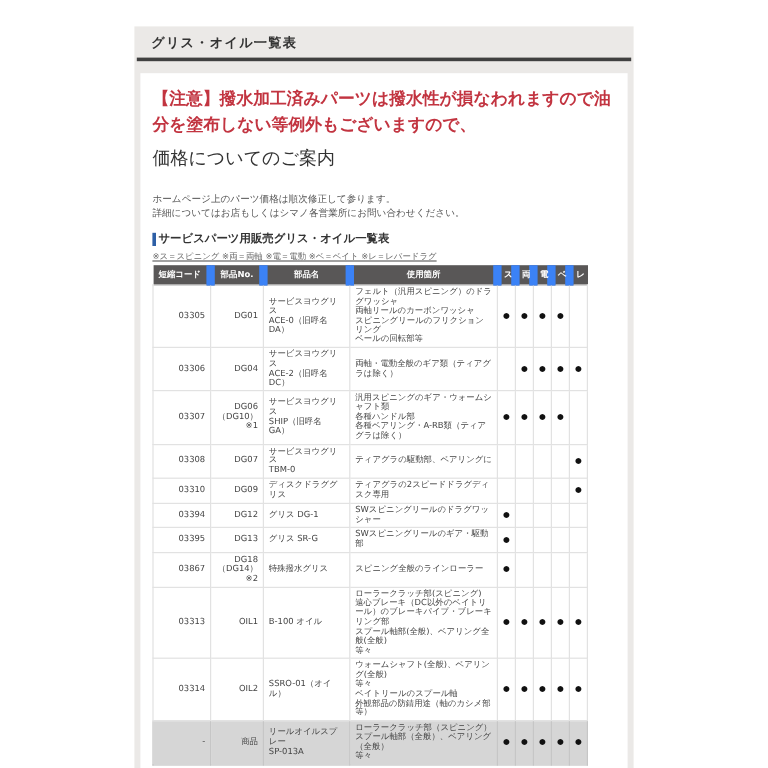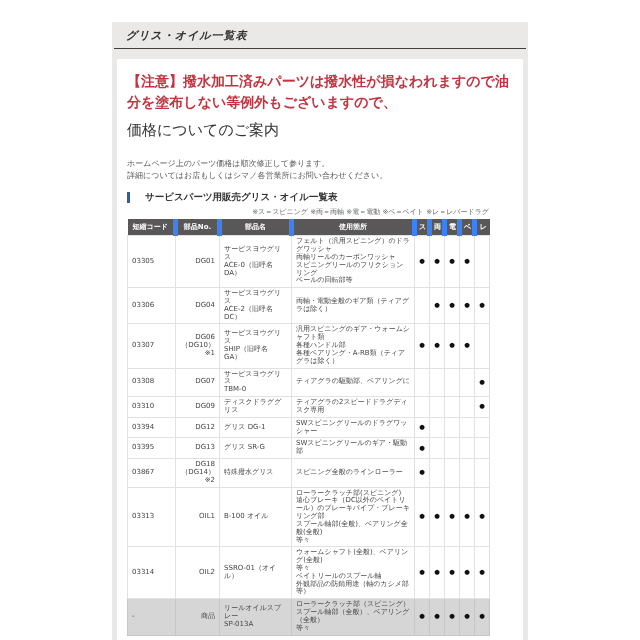--- a/index.html
+++ b/index.html
@@ -6,35 +6,35 @@
     --red:#c23440; --blue:#2d5fa6; --header-bg:#595757;
     --highlight:#d6d6d6; --panel:#ebe9e7;
   }
   *{box-sizing:border-box;}
   html,body{margin:0;padding:0;}
   body{
     width:640px;height:640px;background:#ffffff;overflow:hidden;
     font-family:"DejaVu Sans","Liberation Sans",sans-serif;color:#444;
   }
   .panel{position:absolute;left:112px;top:22px;width:416px;background:var(--panel);padding-bottom:5px;}
-  .title-wrap{border-bottom:1px solid #404040;margin:0 2px;font-style:italic;}
+  .title-wrap{border-bottom:3px solid #404040;margin:0 2px;}
   .page-title{font-size:11px;font-weight:bold;color:#333;margin:0;padding:6px 12px 5px;letter-spacing:1px;}
   .white-box{background:#fff;margin:10px 5px 0;padding:10px 10px 8px;}
   .notice{color:var(--red);font-weight:bold;font-size:14px;line-height:1.5;margin:2px 0 8px;}
   .price-heading{font-size:15px;font-weight:normal;color:#333;margin:0 0 18px;}
   .body-line{font-size:8px;color:#555;line-height:1.45;margin:0;}
-  .section-title{display:flex;align-items:center;gap:15px;font-size:9.5px;font-weight:bold;color:#333;margin:10px 0 3px;}
+  .section-title{display:flex;align-items:center;gap:2px;font-size:9.5px;font-weight:bold;color:#333;margin:10px 0 3px;}
   .accent-bar{width:3px;height:11px;background:var(--blue);flex:0 0 3px;}
-  .legend{font-size:7px;color:#666;text-align:right;width:362px;margin:1px 0 2px;}
+  .legend{font-size:7px;color:#666;text-align:left;width:362px;margin:1px 0 2px;text-decoration:underline;}
   table{border-collapse:collapse;width:362px;table-layout:fixed;font-size:7px;color:#444;}
-  th{background:var(--header-bg);color:#fff;font-weight:bold;padding:3px 2px;font-size:7px;border-left:5px solid #3b82f6;text-align:center;}
+  th{background:var(--header-bg);color:#fff;font-weight:bold;padding:3px 2px;font-size:7px;border-left:7px solid #3b82f6;text-align:center;}
   th:first-child{border-left:none;}
   td{border:1px solid #e2e2e2;padding:2px 4px;line-height:1.12;vertical-align:middle;background:#fff;}
   td.pre{white-space:pre-line;}
-  td.code{text-align:left;}
+  td.code{text-align:right;}
   td.part-no{text-align:right;}
   td.mark{text-align:center;padding:2px 0;font-size:6.5px;color:#111;}
   tr.highlight td{background:var(--highlight);border-color:#c6c6c6;}
 </style>
 </head>
 <body>
 
 <div class="panel">
   <div class="title-wrap">
     <h1 class="page-title">グリス・オイル一覧表</h1>

